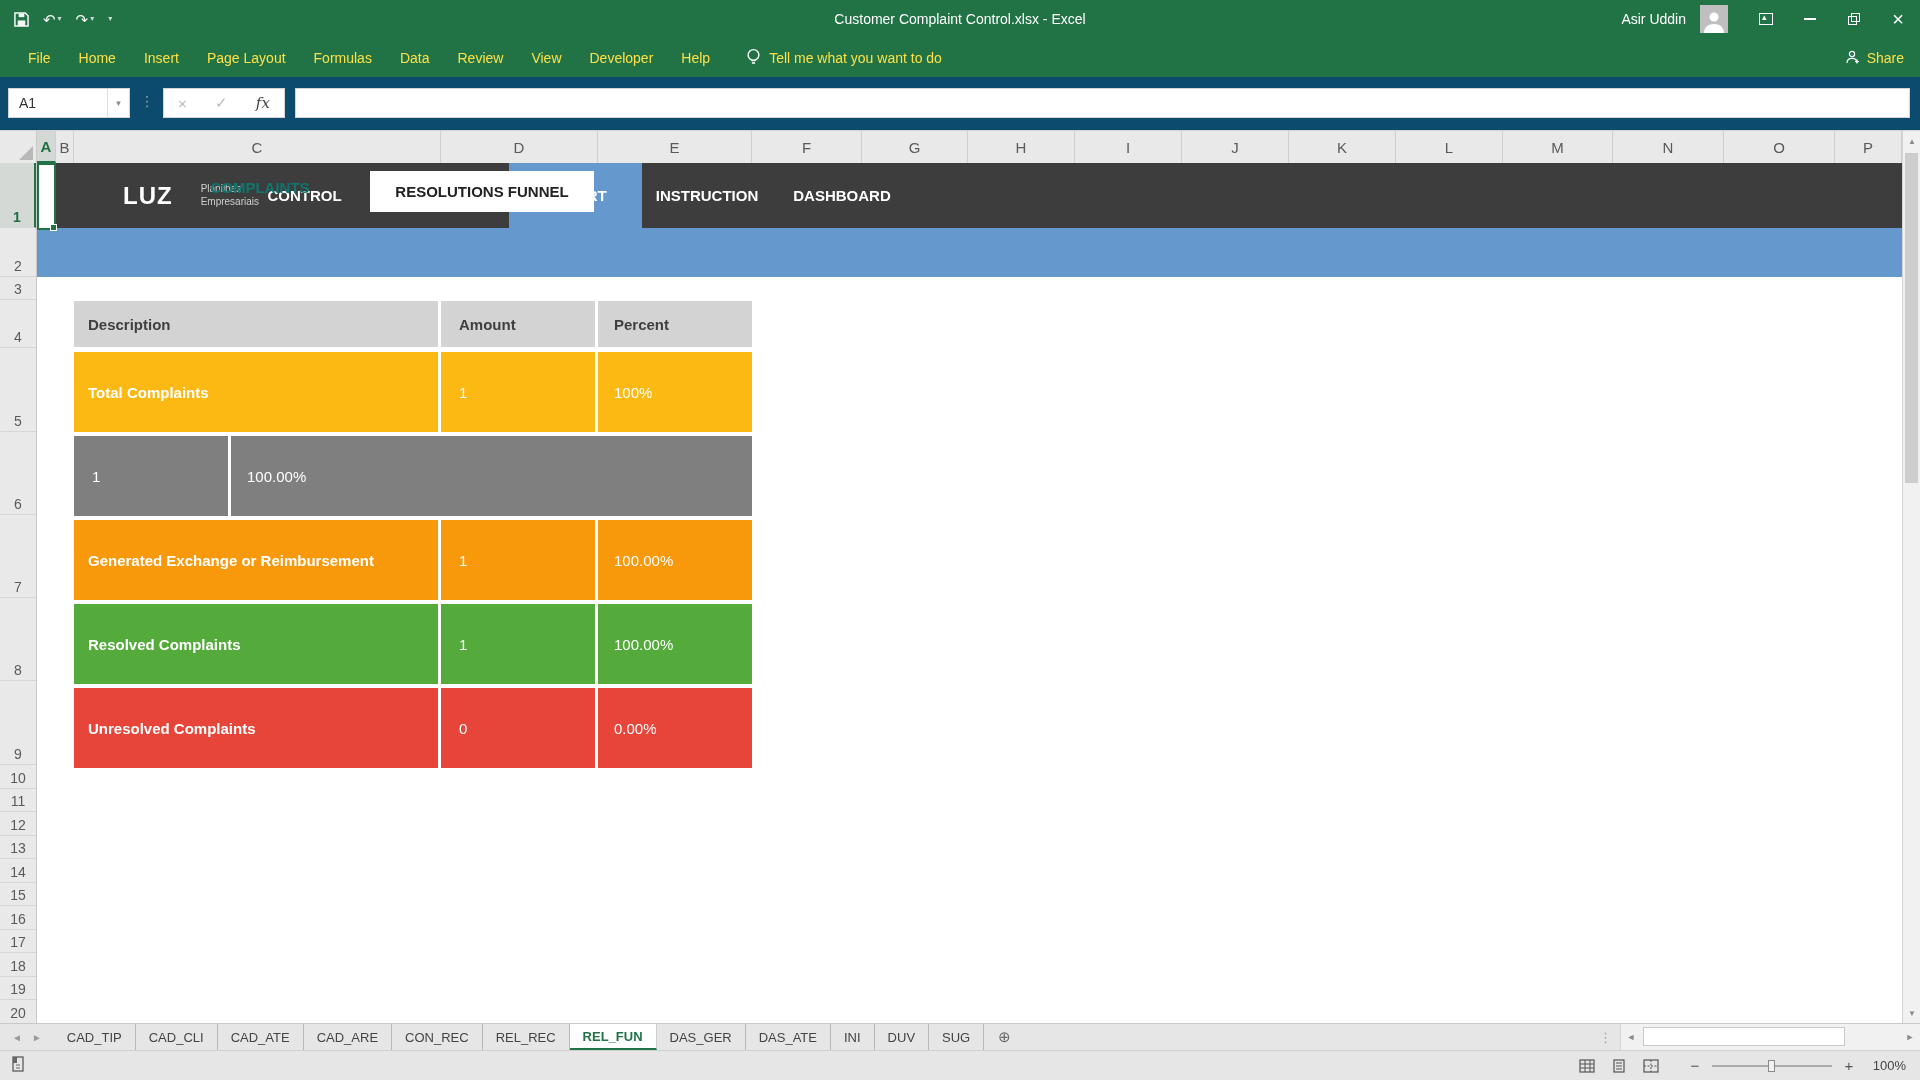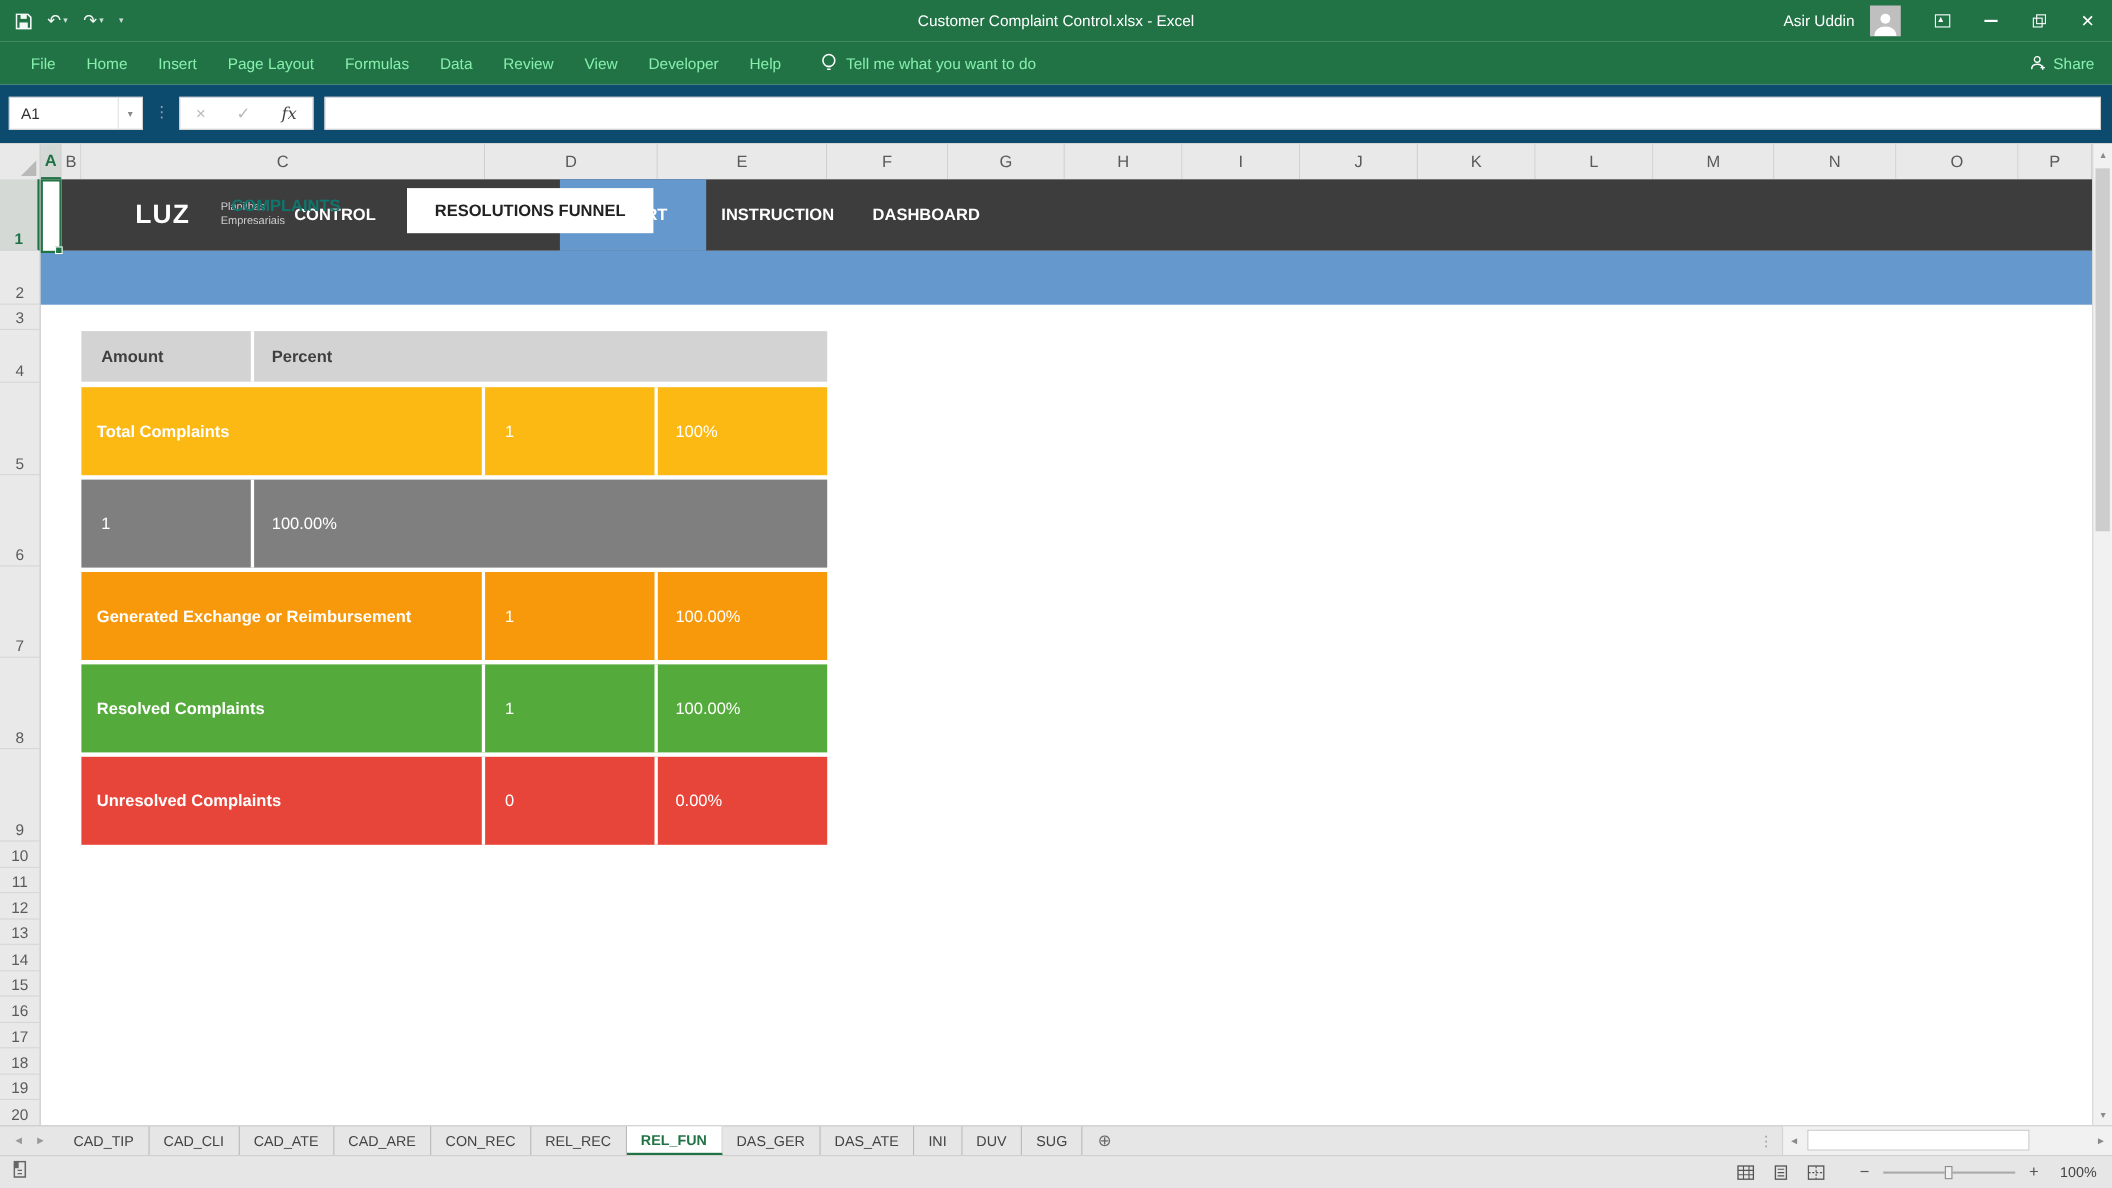--- a/index.html
+++ b/index.html
@@ -17,21 +17,21 @@
   .winbtn { width:44px; height:38px; display:flex; align-items:center; justify-content:center; font-size:16px; }
   .min-glyph { width:12px; height:0; border-bottom:2px solid #fff; display:block; }
   .restore-glyph { position:relative; width:12px; height:12px; }
   .restore-glyph i { position:absolute; border:1.5px solid #fff; width:9px; height:9px; display:block; }
   .restore-glyph i.b { left:0; bottom:0; background:#217346; }
   .restore-glyph i.f { right:0; top:0; }
   .ropts-glyph { width:14px; height:12px; border:1.5px solid #fff; position:relative; }
   .ropts-glyph::after { content:"▴"; position:absolute; left:2px; top:-2px; font-size:9px; color:#fff; }
 
   
-  .ribbonrow { position:absolute; left:0; top:38px; width:1920px; height:39px; background:#217346; display:flex; align-items:center; color:#86efac; }
+  .ribbonrow { position:absolute; left:0; top:38px; width:1920px; height:39px; background:#217346; display:flex; align-items:center; color:#fde047; }
   .rtabs { display:flex; align-items:center; padding-left:14px; }
   .rtab { font-size:14px; padding:6px 14px; white-space:nowrap; }
   .tellme { display:flex; align-items:center; gap:8px; margin-left:22px; font-size:14px; }
   .share { position:absolute; right:16px; display:flex; align-items:center; gap:6px; font-size:14px; }
 
   
   .formulabar { position:absolute; left:0; top:77px; width:1920px; height:54px; background:#0c4a6e; border-bottom:1px solid #d4d4d4; }
   .namebox { position:absolute; left:8px; top:11px; width:122px; height:30px; background:#fff; border:1px solid #d4d4d4; display:flex; align-items:center; font-size:14px; color:#333; }
   .namebox .val { flex:1; padding-left:10px; }
   .namebox .dd { width:22px; text-align:center; color:#888; font-size:9px; border-left:1px solid #e0e0e0; line-height:28px; height:28px; }
@@ -281,20 +281,21 @@
     <div class="subrow"></div>
     <div id="sub-tabs">
         <div class="subtab complaints">COMPLAINTS</div>
         <div class="subtab funnel">RESOLUTIONS FUNNEL</div>
       </div>
 
     <div class="a1cell"></div>
 
     <div class="rtable">
       <div class="t-head" id="table-head">
+          <div class="c desc">Description</div>
           <div class="c amt">Amount</div>
           <div class="c pct">Percent</div>
         </div>
       <div id="table-rows">
           <div class="t-row" style="background: rgb(252, 184, 19);">
             <div class="c desc">Total Complaints</div>
             <div class="c amt">1</div>
             <div class="c pct">100%</div>
           </div>
           <div class="t-row" style="background: rgb(127, 127, 127);">

